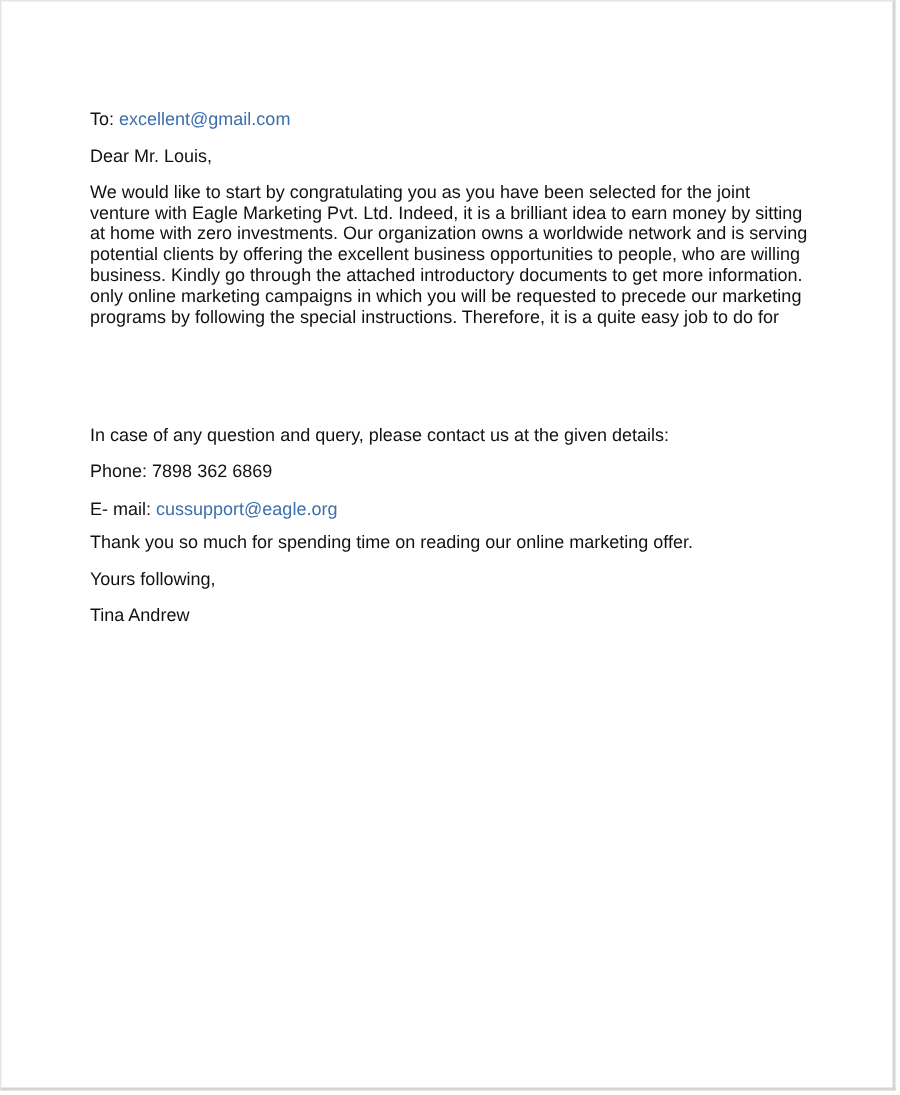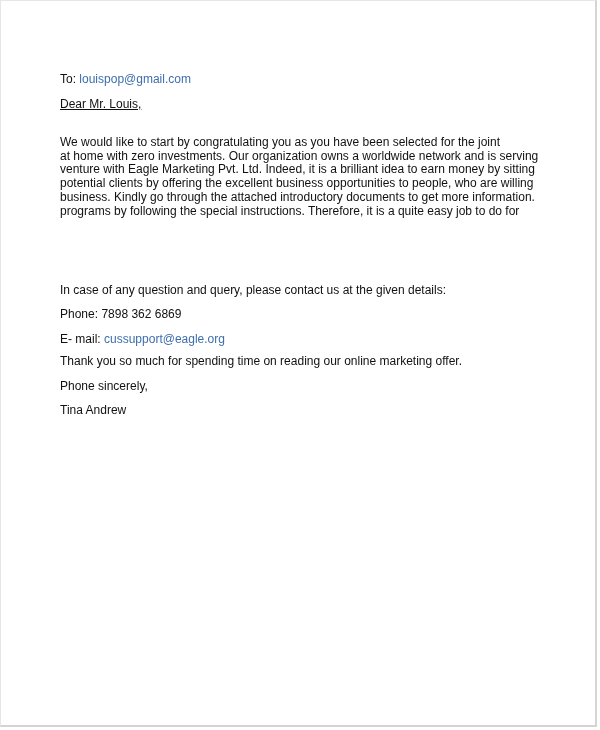--- a/index.html
+++ b/index.html
@@ -11,61 +11,62 @@
       position: absolute; left: 0; top: 0; width: 597px; height: 727px;
       border-top: 1px solid #e6e6e6; border-left: 1px solid #e6e6e6;
       border-right: 2px solid #d4d4d4; border-bottom: 2px solid #d4d4d4;
       box-sizing: border-box; background: #ffffff;
     }
     .content {
       position: absolute; left: 59px; top: 0; width: 480px;
       font-size: 12px; line-height: 14px;
     }
     .line { position: absolute; left: 0; white-space: nowrap; }
-    .para { position: absolute; left: 0; width: 480px; margin-top: 14px; }
+    .para { position: absolute; left: 0; width: 480px; }
     .para span.l { display: block; white-space: nowrap; height: 13.7px; line-height: 13.7px; }
     .link { color: #3d6ead; }
   </style>
 </head>
 <body>
 
 <div class="page">
   <div class="content">
 
     <div class="line" style="top:71px;">
       <span>To:</span>
-      <span class="link">louispop@gmail.com</span>
+      <span class="link">excellent@gmail.com</span>
     </div>
 
-    <div class="line" style="top:96px;text-decoration:underline;">Dear Mr. Louis,</div>
+    <div class="line" style="top:96px;">Dear Mr. Louis,</div>
 
     <div class="para" style="top:121px;">
       <span class="l">We would like to start by congratulating you as you have been selected for the joint</span>
+      <span class="l">venture with Eagle Marketing Pvt. Ltd.  Indeed, it is a brilliant idea to earn money by sitting</span>
       <span class="l">at home with zero investments.  Our organization owns a worldwide network and is serving</span>
-      <span class="l">venture with Eagle Marketing Pvt. Ltd.  Indeed, it is a brilliant idea to earn money by sitting</span>
       <span class="l">potential clients by offering the excellent business opportunities to people, who are willing</span>
       <span class="l">business. Kindly go through the attached introductory documents to get more information.</span>
     </div>
 
     <div class="para" style="top:190px;">
+      <span class="l">only online marketing campaigns in which you will be requested to precede our marketing</span>
       <span class="l">programs by following the special instructions. Therefore, it is a quite easy job to do for</span>
     </div>
 
     <div class="line" style="top:282px;">In case of any question and query, please contact us at the given details:</div>
 
     <div class="line" style="top:306px;">
       <span>Phone:</span>
       <span>7898 362 6869</span>
     </div>
 
     <div class="line" style="top:331px;">
       <span>E- mail:</span>
       <span class="link">cussupport@eagle.org</span>
     </div>
 
     <div class="line" style="top:353px;">Thank you so much for spending time on reading our online marketing offer.</div>
 
-    <div class="line" style="top:378px;">Phone sincerely,</div>
+    <div class="line" style="top:378px;">Yours following,</div>
 
     <div class="line" style="top:402px;text-align:right;">Tina Andrew</div>
 
   </div>
 </div>
 
 </body></html>

